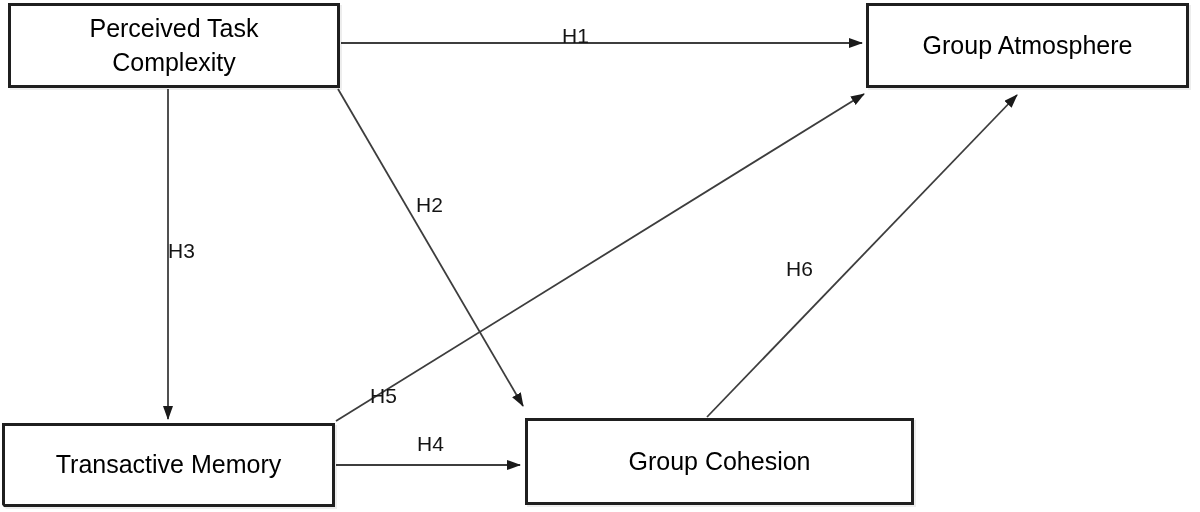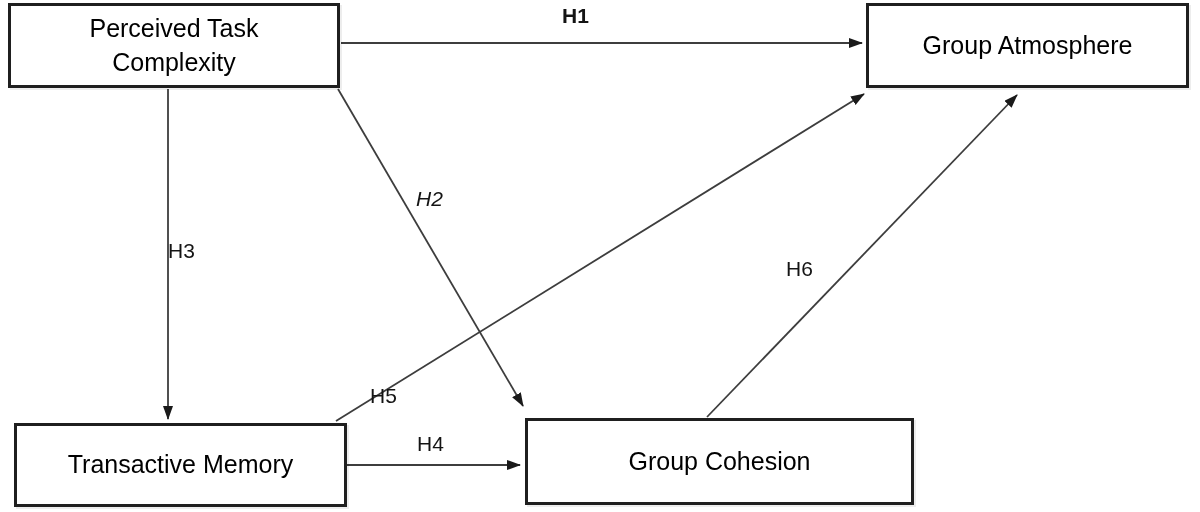--- a/index.html
+++ b/index.html
@@ -38,32 +38,32 @@
     color: #000000;
     font-size: 25px;
     line-height: 1.35;
   }
   .node .node-label {
     display: inline-block;
   }
   .node--ptc  { left: 8px;   top: 3px;   width: 332px; height: 85px; }
   .node--ptc .node-label { max-width: 220px; }
   .node--ga   { left: 866px; top: 3px;   width: 323px; height: 85px; }
-  .node--tm   { left: 2px;   top: 423px; width: 333px; height: 84px; margin-left: 12px; }
+  .node--tm   { left: 2px;   top: 423px; width: 333px; height: 84px; }
   .node--gc   { left: 525px; top: 418px; width: 389px; height: 87px; }
   .edge-label {
     position: absolute;
     z-index: 3;
     color: #141414;
     font-size: 21px;
     line-height: 1;
     white-space: nowrap;
   }
-  .edge-label--h1 { left: 562px; top: 5px; font-weight: bold;  }
-  .edge-label--h2 { left: 416px; top: 188px; font-style: italic; }
+  .edge-label--h1 { left: 562px; top: 25px;  }
+  .edge-label--h2 { left: 416px; top: 194px; }
   .edge-label--h3 { left: 134px; top: 240px; margin-left: 34px; }
   .edge-label--h4 { left: 417px; top: 433px; }
   .edge-label--h5 { left: 370px; top: 356px; margin-top: 29px; }
   .edge-label--h6 { left: 786px; top: 258px; }
 </style>
 </head>
 <body>
 
 <div class="canvas">
 

